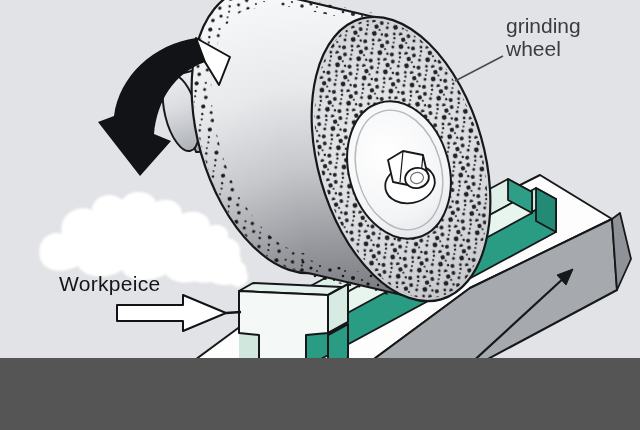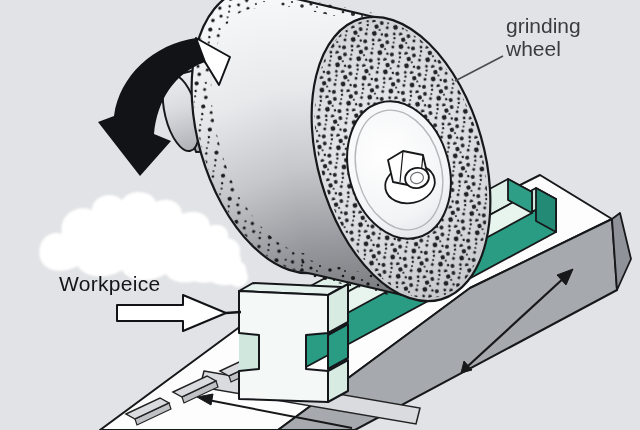--- a/index.html
+++ b/index.html
@@ -1,17 +1,17 @@
 <!DOCTYPE html>
 <html><head>
 <meta charset="utf-8">
 <style>
   html,body{margin:0;padding:0;background:#555;}
   .stage{
-    position:relative;width:640px;height:430px;overflow:hidden;
+    position:relative;width:640px;height:358px;overflow:hidden;
     background:#bef264;font-family:"Liberation Sans",sans-serif;
   }
   .stage svg{position:absolute;left:0;top:0;}
   .diagram-label{position:absolute;user-select:none;}
   #label-grinding{left:506px;top:14px;font-size:21px;line-height:1.1;color:#3b3c41;white-space:pre-line;font-weight:500;}
   #label-workpiece{left:59px;top:272px;font-size:21px;color:#141519;letter-spacing:.3px;text-align:center;}
 </style>
 </head>
 <body>
 

